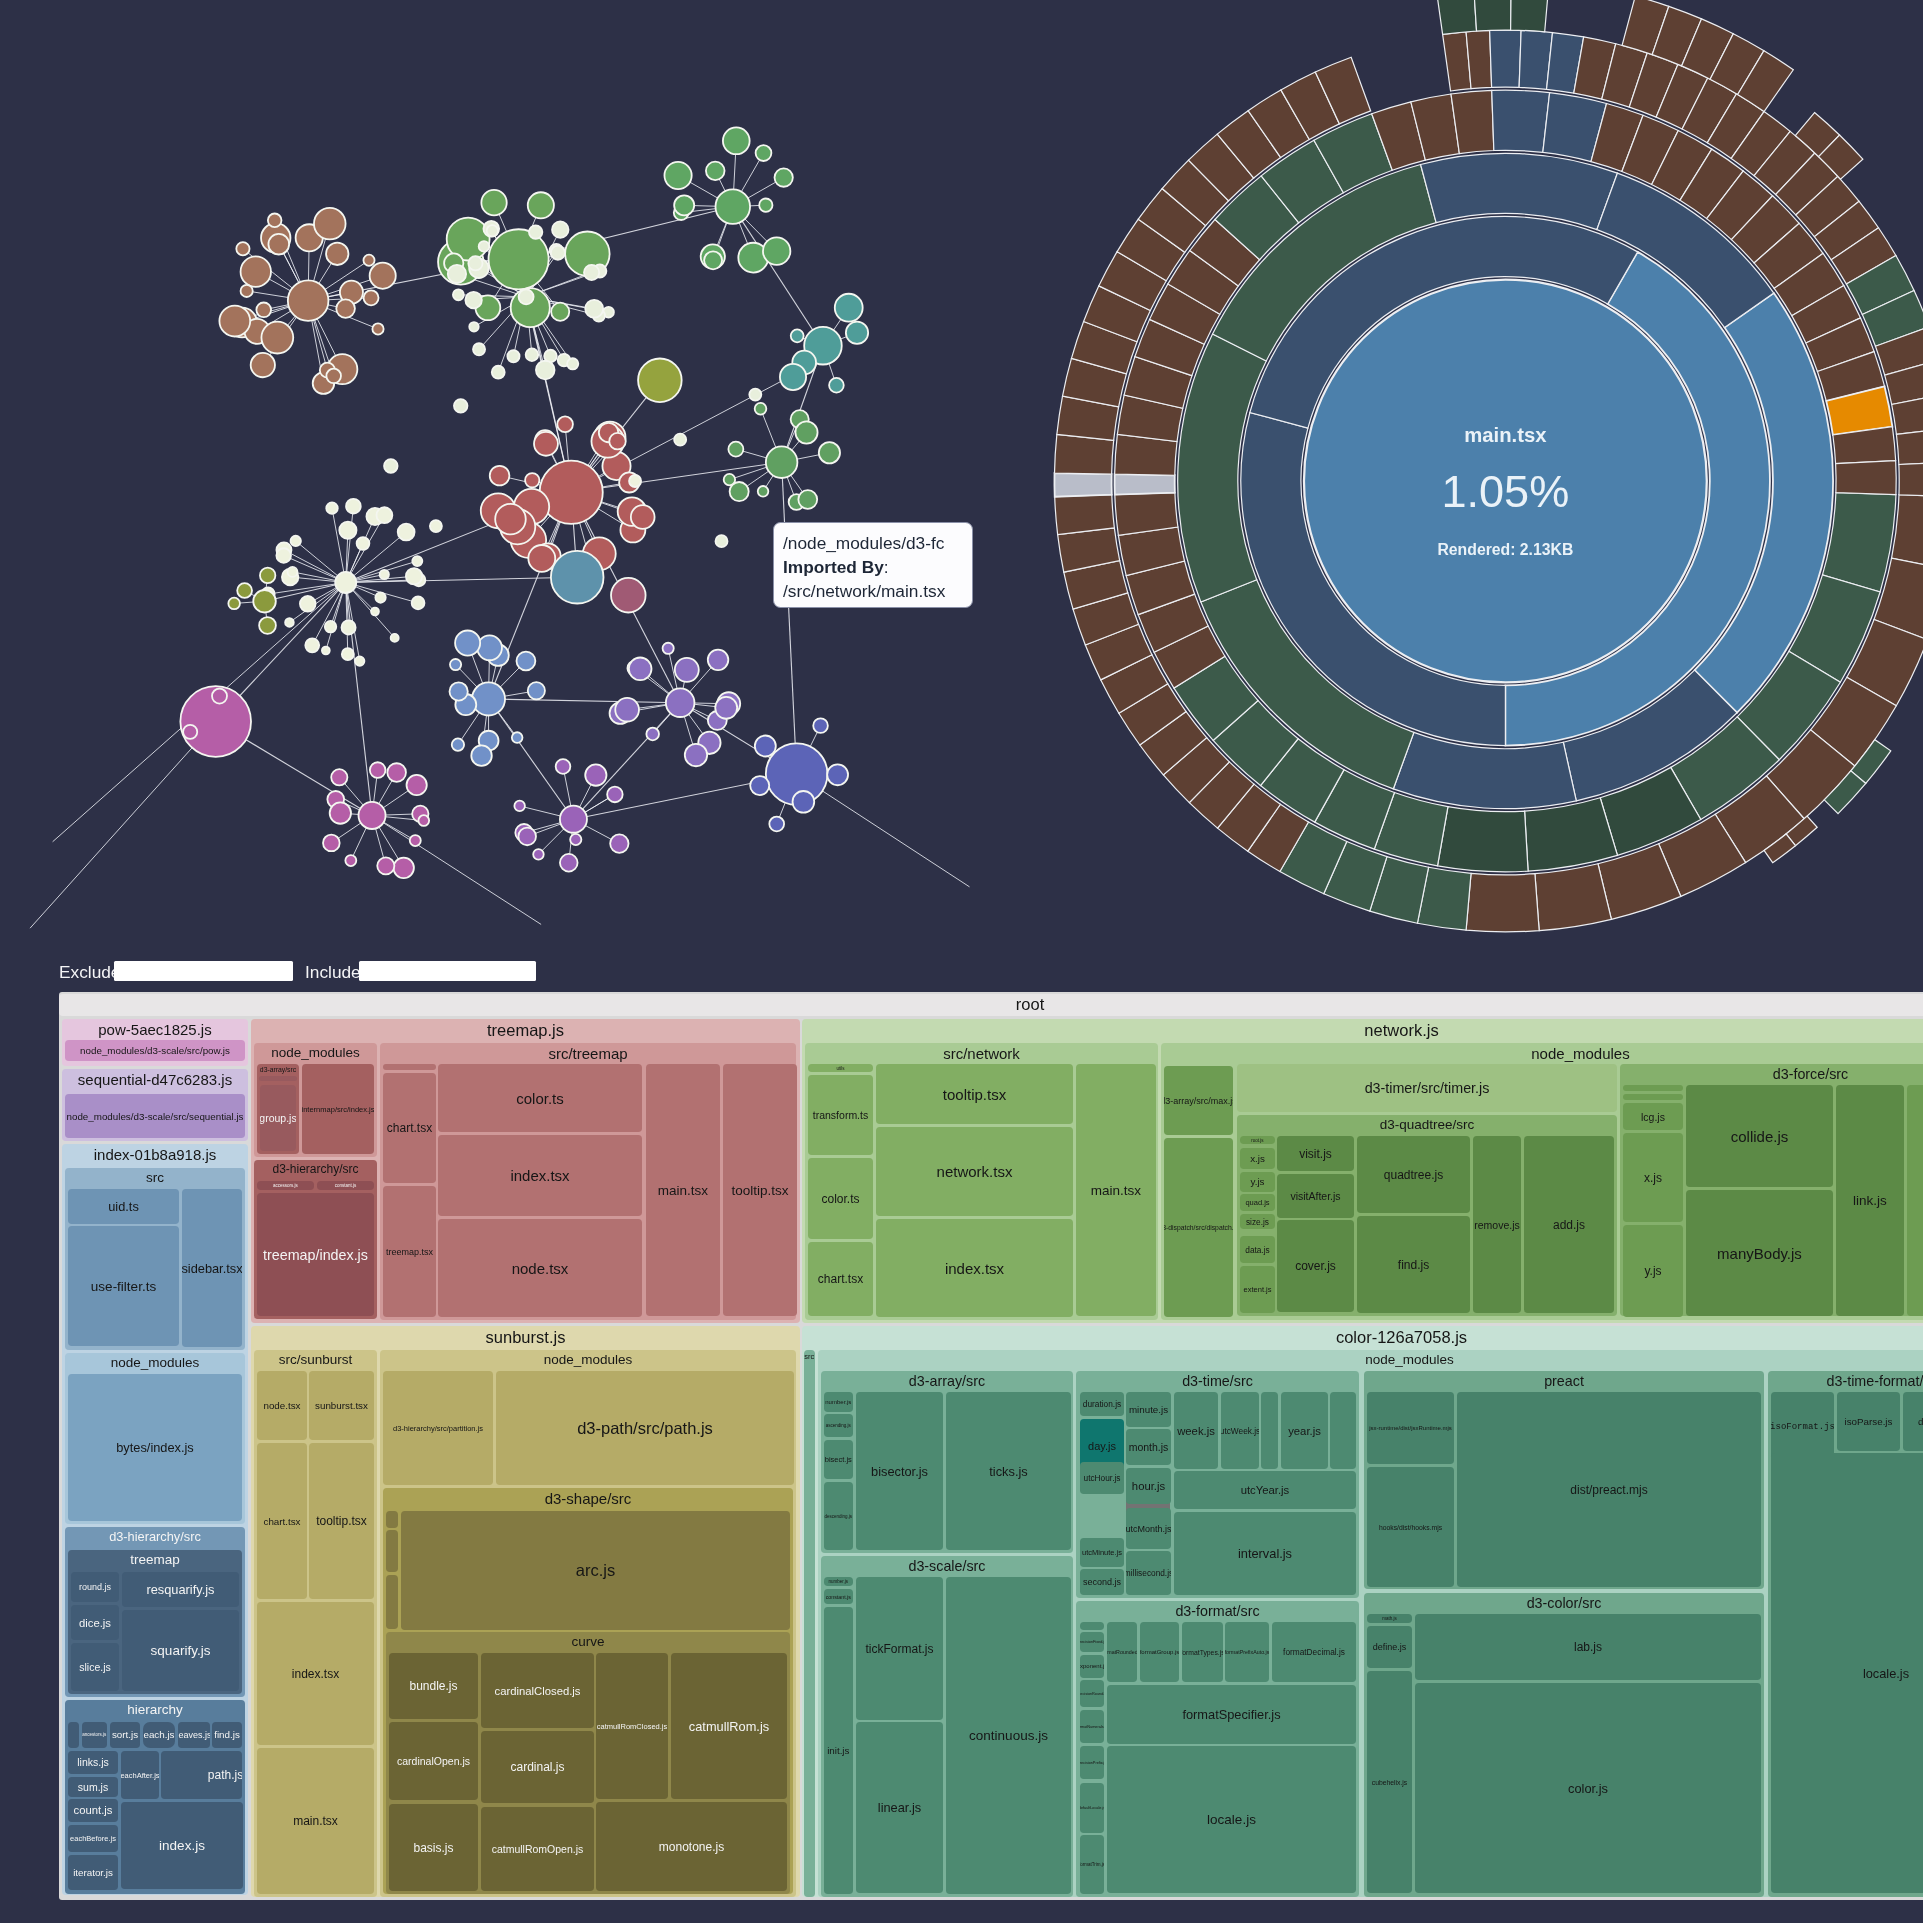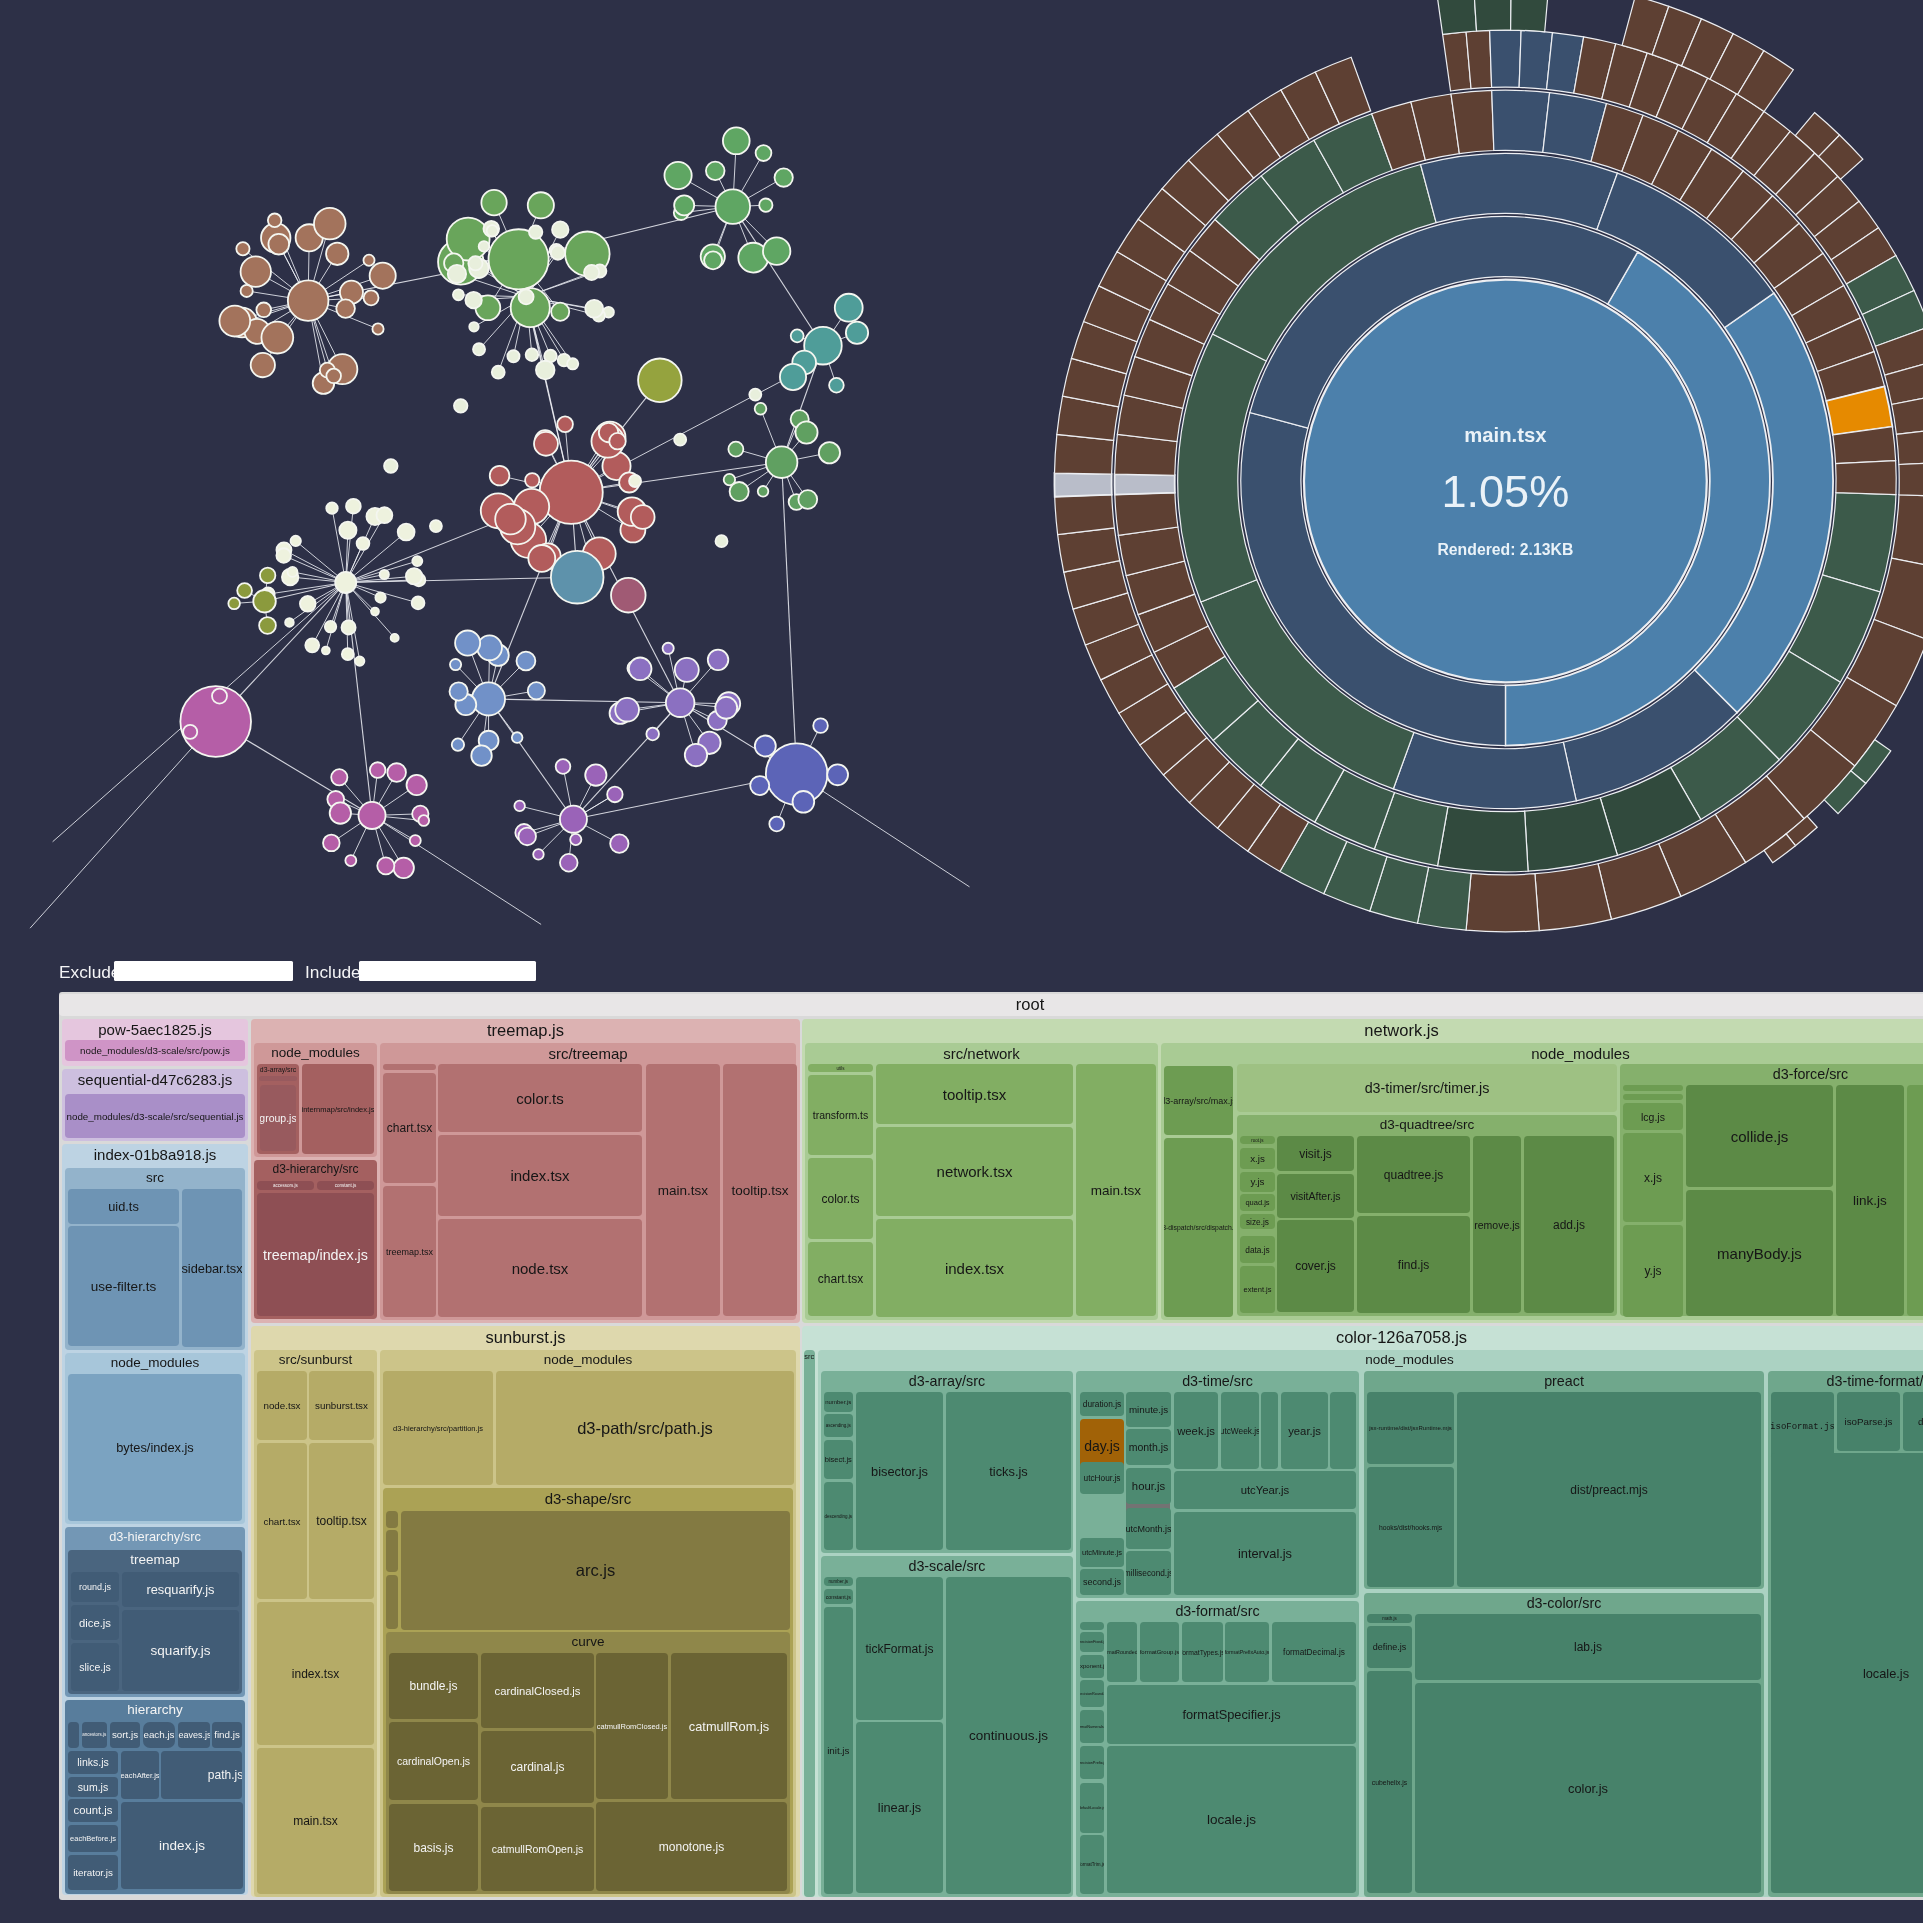--- a/index.html
+++ b/index.html
@@ -632,20 +632,25 @@
         <circle cx="2003" cy="640" r="268" fill="#4c80ab" stroke="#eceef2" stroke-width="3"></circle>
       </g>
 
   <g>
       <text id="sb-title" x="2003" y="588" text-anchor="middle" font-size="27" font-weight="bold" fill="#eaf2f8">main.tsx</text>
       <text id="sb-pct" x="2003" y="675" text-anchor="middle" font-size="60" font-weight="300" fill="#eaf2f8">1.05%</text>
       <text id="sb-sub" x="2003" y="738" text-anchor="middle" font-size="21" font-weight="bold" fill="#eaf2f8">Rendered: 2.13KB</text>
     </g>
     </svg>
 
+  <div id="tooltip">
+    <div>/node_modules/d3-fc</div>
+    <div><span class="b">Imported By</span><span>:</span></div>
+    <div>/src/network/main.tsx</div>
+  </div>
 
   <div class="filters">
     <label id="lab-exclude">Exclude</label>
     <input id="inp-exclude" type="text" value="" style="">
     <label id="lab-include">Include</label>
     <input id="inp-include" type="text" value="" style="">
   </div>
 
   <div id="treemap">
       <div class="box hdr" style="left: 0px; top: 1.5px; width: 1942px; height: 22.5px; background: rgb(232, 230, 231); font-size: 16.5px;">root</div>
@@ -778,21 +783,21 @@
       <div class="box" style="left: 887px; top: 400px; width: 125px; height: 158px; background: rgb(77, 138, 113); font-size: 12.8px;">ticks.js</div>
       <div class="box hdr" style="left: 762px; top: 564px; width: 252px; height: 341px; background: rgb(121, 176, 152); font-size: 14.3px;">d3-scale/src</div>
       <div class="box" style="left: 765px; top: 585px; width: 28.6px; height: 9px; background: rgb(77, 138, 113); font-size: 4.5px;">number.js</div>
       <div class="box" style="left: 765px; top: 597px; width: 28.6px; height: 15px; background: rgb(77, 138, 113); font-size: 5.3px;">constant.js</div>
       <div class="box" style="left: 765px; top: 615px; width: 28.6px; height: 287px; background: rgb(77, 138, 113); font-size: 9.8px;">init.js</div>
       <div class="box" style="left: 797px; top: 585px; width: 87px; height: 143px; background: rgb(77, 138, 113); font-size: 12px;">tickFormat.js</div>
       <div class="box" style="left: 797px; top: 730px; width: 87px; height: 171px; background: rgb(77, 138, 113); font-size: 12.8px;">linear.js</div>
       <div class="box" style="left: 887px; top: 585px; width: 125px; height: 317px; background: rgb(77, 138, 113); font-size: 13.5px;">continuous.js</div>
       <div class="box hdr" style="left: 1017px; top: 379px; width: 283px; height: 227px; background: rgb(121, 176, 152); font-size: 14.3px;">d3-time/src</div>
       <div class="box" style="left: 1021px; top: 400px; width: 44px; height: 24px; background: rgb(77, 138, 113); font-size: 8.3px;">duration.js</div>
-      <div class="box" style="left: 1021px; top: 427px; width: 44px; height: 53px; background: #a16207; font-size: 14px;">day.js</div>
+      <div class="box" style="left: 1021px; top: 427px; width: 44px; height: 53px; background: #0f766e; font-size: 11px;">day.js</div>
       <div class="box" style="left: 1021px; top: 470px; width: 44px; height: 32px; background: rgb(77, 138, 113); font-size: 8.3px;">utcHour.js</div>
       <div class="box" style="left: 1021px; top: 505px; width: 44px; height: 38px; background: #737373; font-size: 9px; margin-left: 46px;">utcDay.js</div>
       <div class="box" style="left: 1021px; top: 546px; width: 44px; height: 28.6px; background: rgb(77, 138, 113); font-size: 7.5px;">utcMinute.js</div>
       <div class="box" style="left: 1021px; top: 577px; width: 44px; height: 25.6px; background: rgb(77, 138, 113); font-size: 9px;">second.js</div>
       <div class="box" style="left: 1067px; top: 400px; width: 45px; height: 35px; background: rgb(77, 138, 113); font-size: 9.8px;">minute.js</div>
       <div class="box" style="left: 1067px; top: 437px; width: 45px; height: 36px; background: rgb(77, 138, 113); font-size: 10.5px;">month.js</div>
       <div class="box" style="left: 1067px; top: 476px; width: 45px; height: 36px; background: rgb(77, 138, 113); font-size: 11.3px;">hour.js</div>
       <div class="box" style="left: 1067px; top: 516px; width: 45px; height: 41px; background: rgb(77, 138, 113); font-size: 9px;">utcMonth.js</div>
       <div class="box" style="left: 1067px; top: 559px; width: 45px; height: 44px; background: rgb(77, 138, 113); font-size: 8.3px;">millisecond.js</div>
       <div class="box" style="left: 1115px; top: 400px; width: 44px; height: 77px; background: rgb(77, 138, 113); font-size: 11.3px;">week.js</div>

